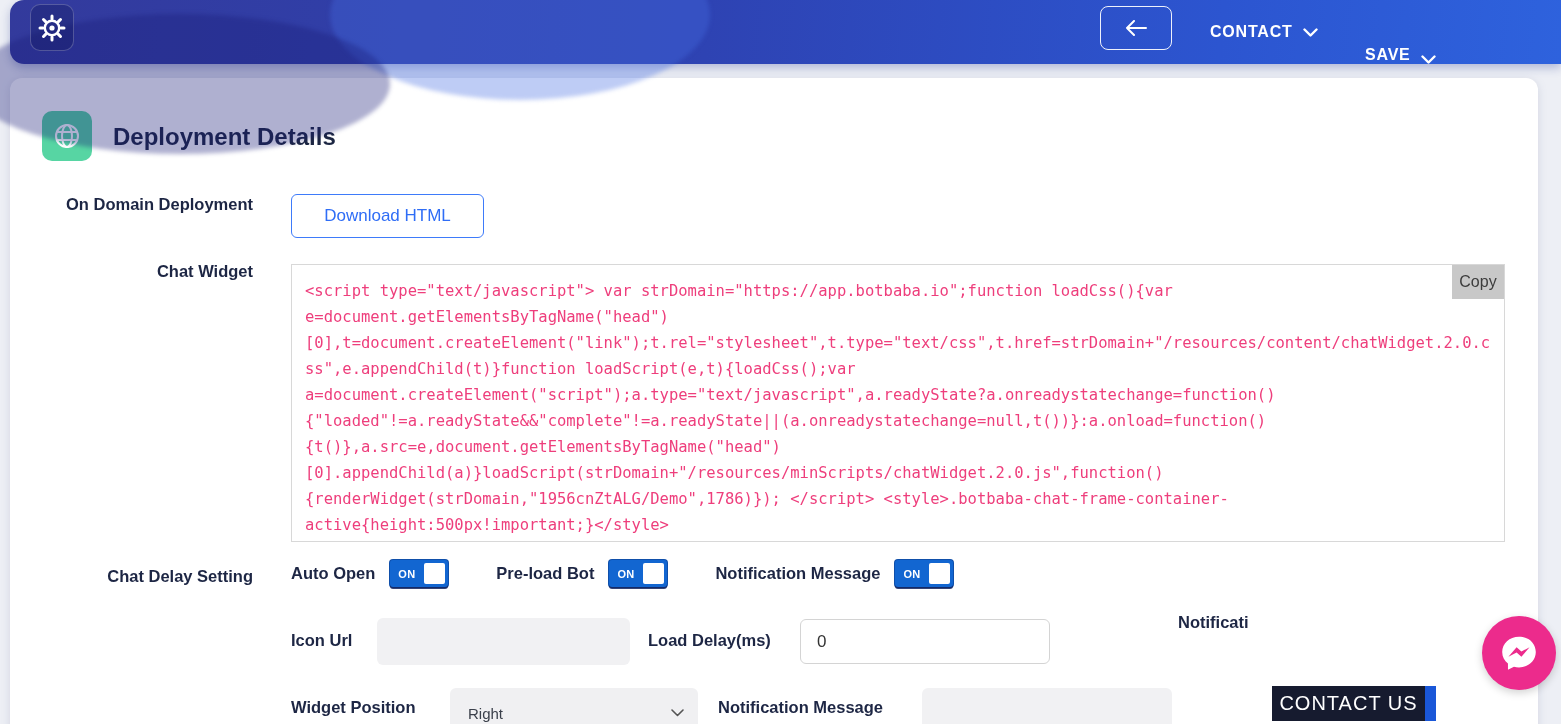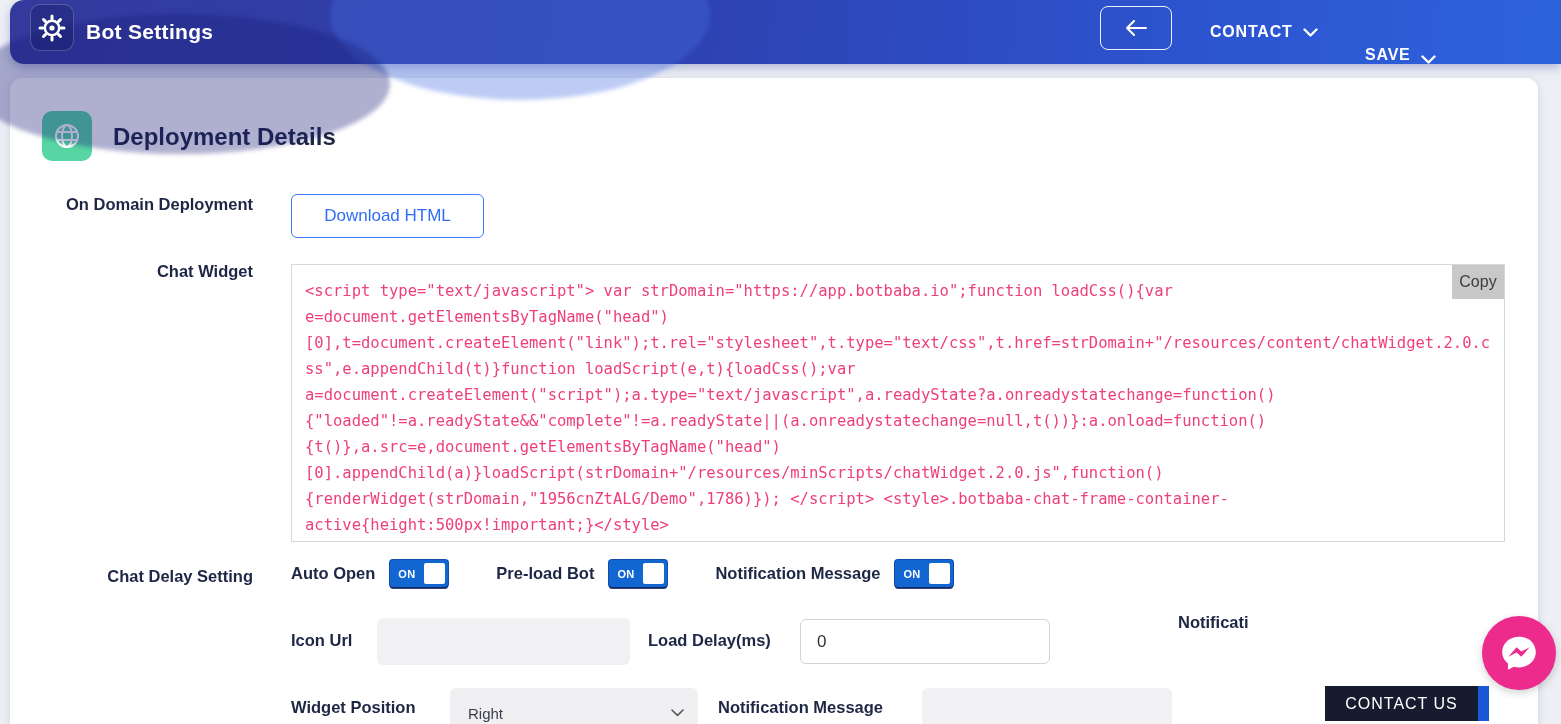--- a/index.html
+++ b/index.html
@@ -63,23 +63,23 @@
     background:#fff; border-radius:2px; }
 
   .gray-input { background:#f1f1f3; border:none; border-radius:6px; }
   .white-input { background:#fff; border:1px solid #d4d4d4; border-radius:6px;
     font-size:17px; color:#333; padding-left:16px; font-family:"Liberation Sans",sans-serif; }
 
   .select-box { background:#f0f0f2; border-radius:6px; display:flex; align-items:center;
     justify-content:space-between; padding:0 14px 0 18px; font-size:15px; color:#3a3f4a;
     cursor:pointer; }
 
-  .contact-btn { position:absolute; left:1325px; top:686px; width:164px; height:35px;
+  .contact-btn { position:absolute; left:1272px; top:686px; width:164px; height:35px;
     background:#161b2f; border:none; border-right:11px solid #1a57d8; color:#fff;
-    font-size:16px; letter-spacing:1px; font-family:"Liberation Sans",sans-serif;
+    font-size:20px; letter-spacing:1px; font-family:"Liberation Sans",sans-serif;
     cursor:pointer; z-index:20; }
   .trunc-label { position:absolute; left:1178px; top:613px; font-size:16.5px;
     font-weight:700; color:#1d2644; z-index:10; }
   .messenger-bubble { position:absolute; left:1482px; top:616px; width:74px; height:74px;
     border-radius:50%; background:#ec2b8c; z-index:30; cursor:pointer;
     display:flex; align-items:center; justify-content:center;
     box-shadow:0 3px 8px rgba(0,0,0,.18); }
 </style>
 </head>
 <body>
@@ -100,21 +100,20 @@
           <line x1="5.5" y1="5.5" x2="7.6" y2="7.6"></line>
             <line x1="20.4" y1="20.4" x2="22.5" y2="22.5"></line>
           <line x1="5.5" y1="22.5" x2="7.6" y2="20.4"></line>
             <line x1="20.4" y1="7.6" x2="22.5" y2="5.5"></line>
         </g>
         <circle cx="14" cy="14" r="2.6" fill="#fff" stroke="none"></circle>
       </g>
     </svg>
   </div>
 
-  <div class="topbar-title">Bot Settings</div>
 
   <button class="back-btn">
     <svg width="22" height="16" viewBox="0 0 22 16">
       <path d="M9 1 L2 8 L9 15 M2 8 H21" stroke="#fff" stroke-width="2" fill="none" stroke-linecap="round" stroke-linejoin="round"></path>
     </svg>
   </button>
 
   <div class="hdr-action actions">
     <span>CONTACT</span>
     <svg width="15" height="9" viewBox="0 0 15 9">

